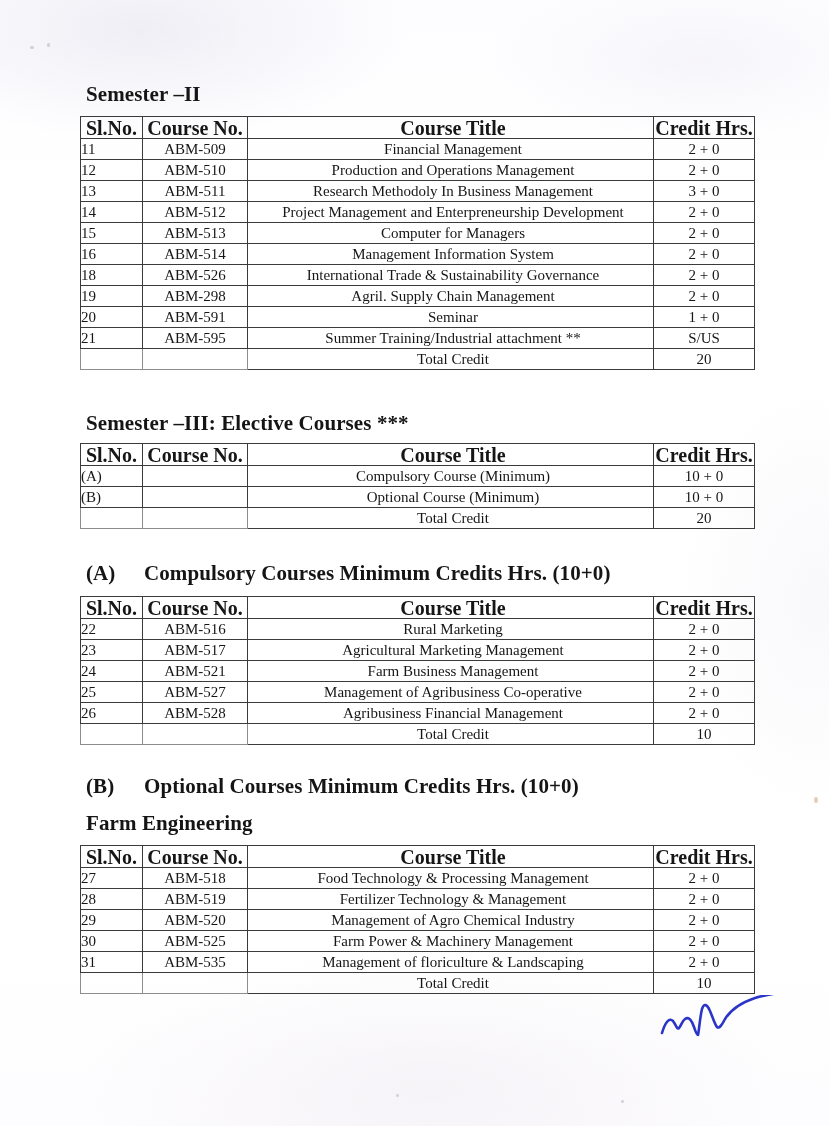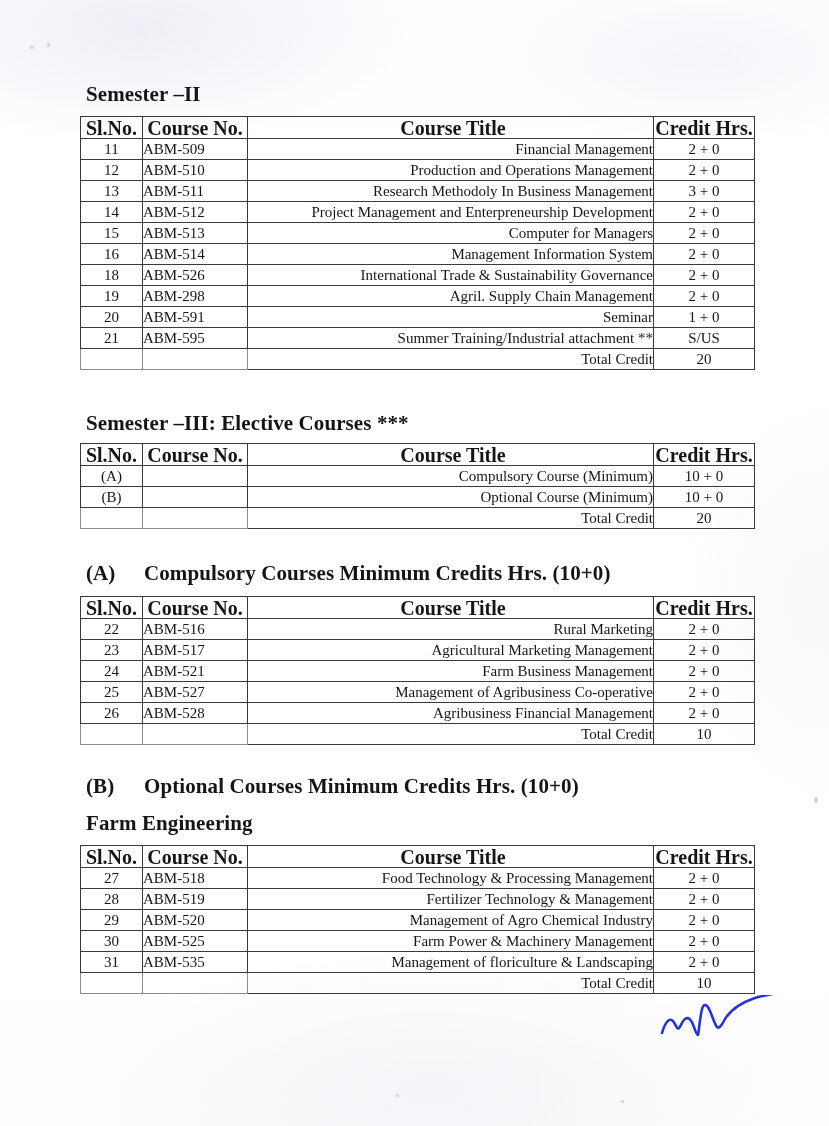--- a/index.html
+++ b/index.html
@@ -69,23 +69,23 @@
     vertical-align: middle;
     background: transparent;
   }
   table.doc-table thead th {
     font-weight: bold;
     text-align: center;
     font-size: 20px;
     height: 21px;
     line-height: 20px;
   }
-  .c-sl    { width: 61px;  text-align: center; }
-  .c-code  { width: 104px; text-align: left; }
-  .c-title { width: 400px; text-align: right; padding-left: 5px !important; }
+  .c-sl    { width: 61px;  text-align: left; }
+  .c-code  { width: 104px; text-align: center; }
+  .c-title { width: 400px; text-align: center; padding-left: 5px !important; }
   .c-cred  { width: 100px; text-align: center; }
 
   
   tr.total-row td.empty-cell {
     border-color: #8d8d8d;
   }
 
   
   .signature {
     position: absolute;

